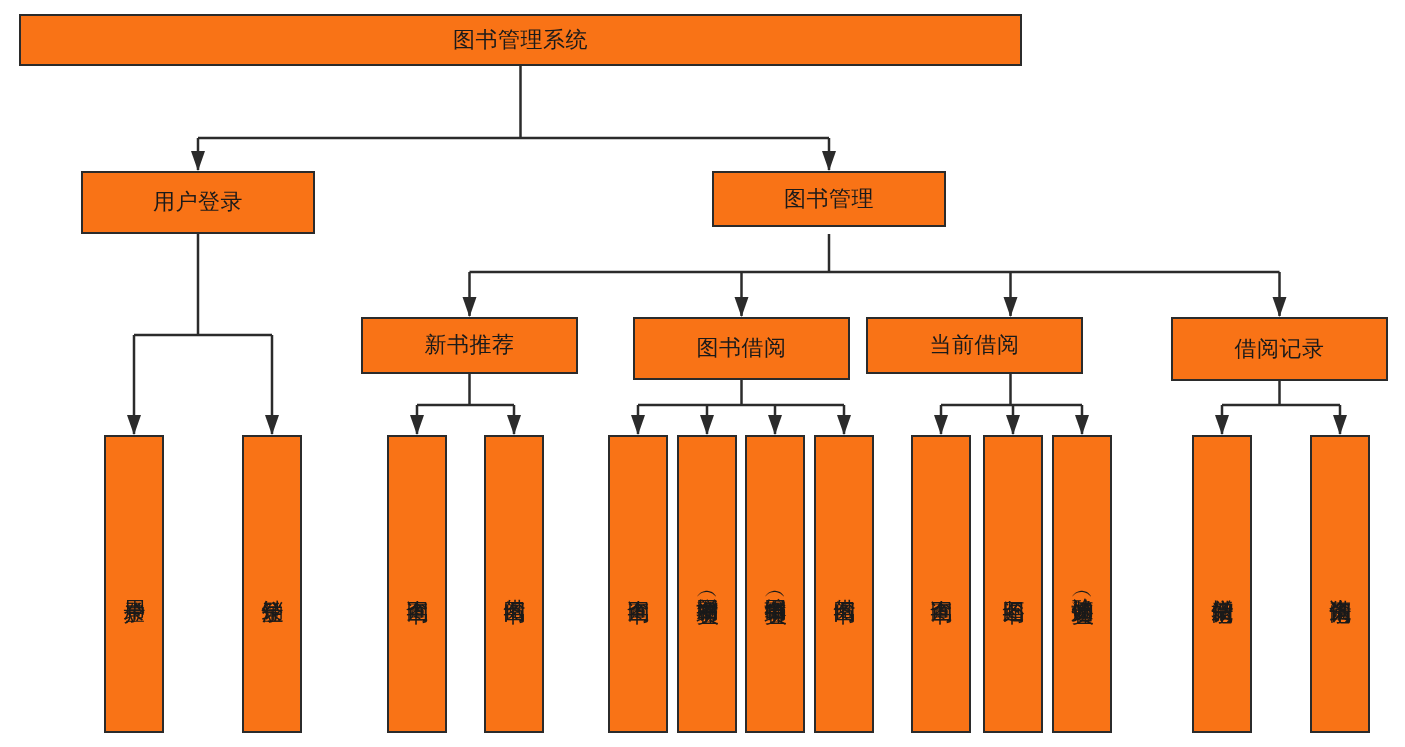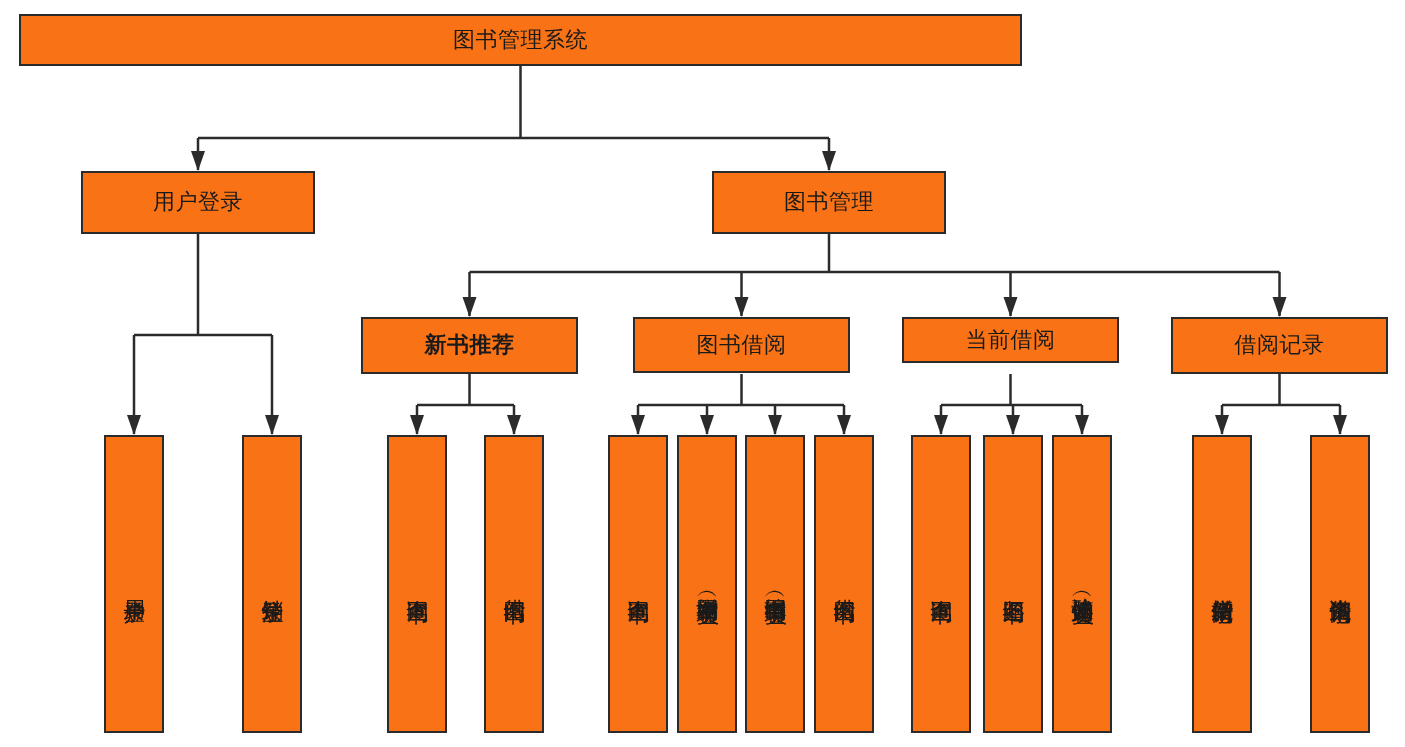--- a/index.html
+++ b/index.html
@@ -121,33 +121,33 @@
       <line x1="1340" y1="405" x2="1340" y2="434" stroke="#2b2b2b" stroke-width="2.5"></line>
       <polygon points="1333,415 1347,415 1340,435" fill="#2b2b2b"></polygon>
     </svg>
   <div id="nodes-layer">
       <div class="node horizontal" style="left: 19px; top: 14px; width: 1003px; height: 52px;">
         <span class="node-label">图书管理系统</span>
       </div>
       <div class="node horizontal" style="left: 81px; top: 171px; width: 234px; height: 63px;">
         <span class="node-label">用户登录</span>
       </div>
-      <div class="node horizontal" style="left: 712px; top: 171px; width: 234px; height: 63px;">
+      <div class="node horizontal" style="left: 712px; top: 171px; width: 234px; height: 56px;">
         <span class="node-label">图书管理</span>
       </div>
-      <div class="node horizontal" style="left: 361px; top: 317px; width: 217px; height: 57px; font-weight: bold;">
+      <div class="node horizontal" style="left: 361px; top: 317px; width: 217px; height: 57px;">
         <span class="node-label">新书推荐</span>
       </div>
-      <div class="node horizontal" style="left: 633px; top: 317px; width: 217px; height: 56px;">
+      <div class="node horizontal" style="left: 633px; top: 317px; width: 217px; height: 63px;">
         <span class="node-label">图书借阅</span>
       </div>
-      <div class="node horizontal" style="left: 902px; top: 317px; width: 217px; height: 46px;">
+      <div class="node horizontal" style="left: 866px; top: 317px; width: 217px; height: 57px;">
         <span class="node-label">当前借阅</span>
       </div>
-      <div class="node horizontal" style="left: 1171px; top: 317px; width: 217px; height: 57px;">
+      <div class="node horizontal" style="left: 1171px; top: 317px; width: 217px; height: 64px;">
         <span class="node-label">借阅记录</span>
       </div>
       <div class="node vertical" style="left: 104px; top: 435px; width: 60px; height: 298px;">
         <span class="node-label">用户登录</span>
       </div>
       <div class="node vertical" style="left: 242px; top: 435px; width: 60px; height: 298px;">
         <span class="node-label">注销登录</span>
       </div>
       <div class="node vertical" style="left: 387px; top: 435px; width: 60px; height: 298px;">
         <span class="node-label">查询图书</span>

